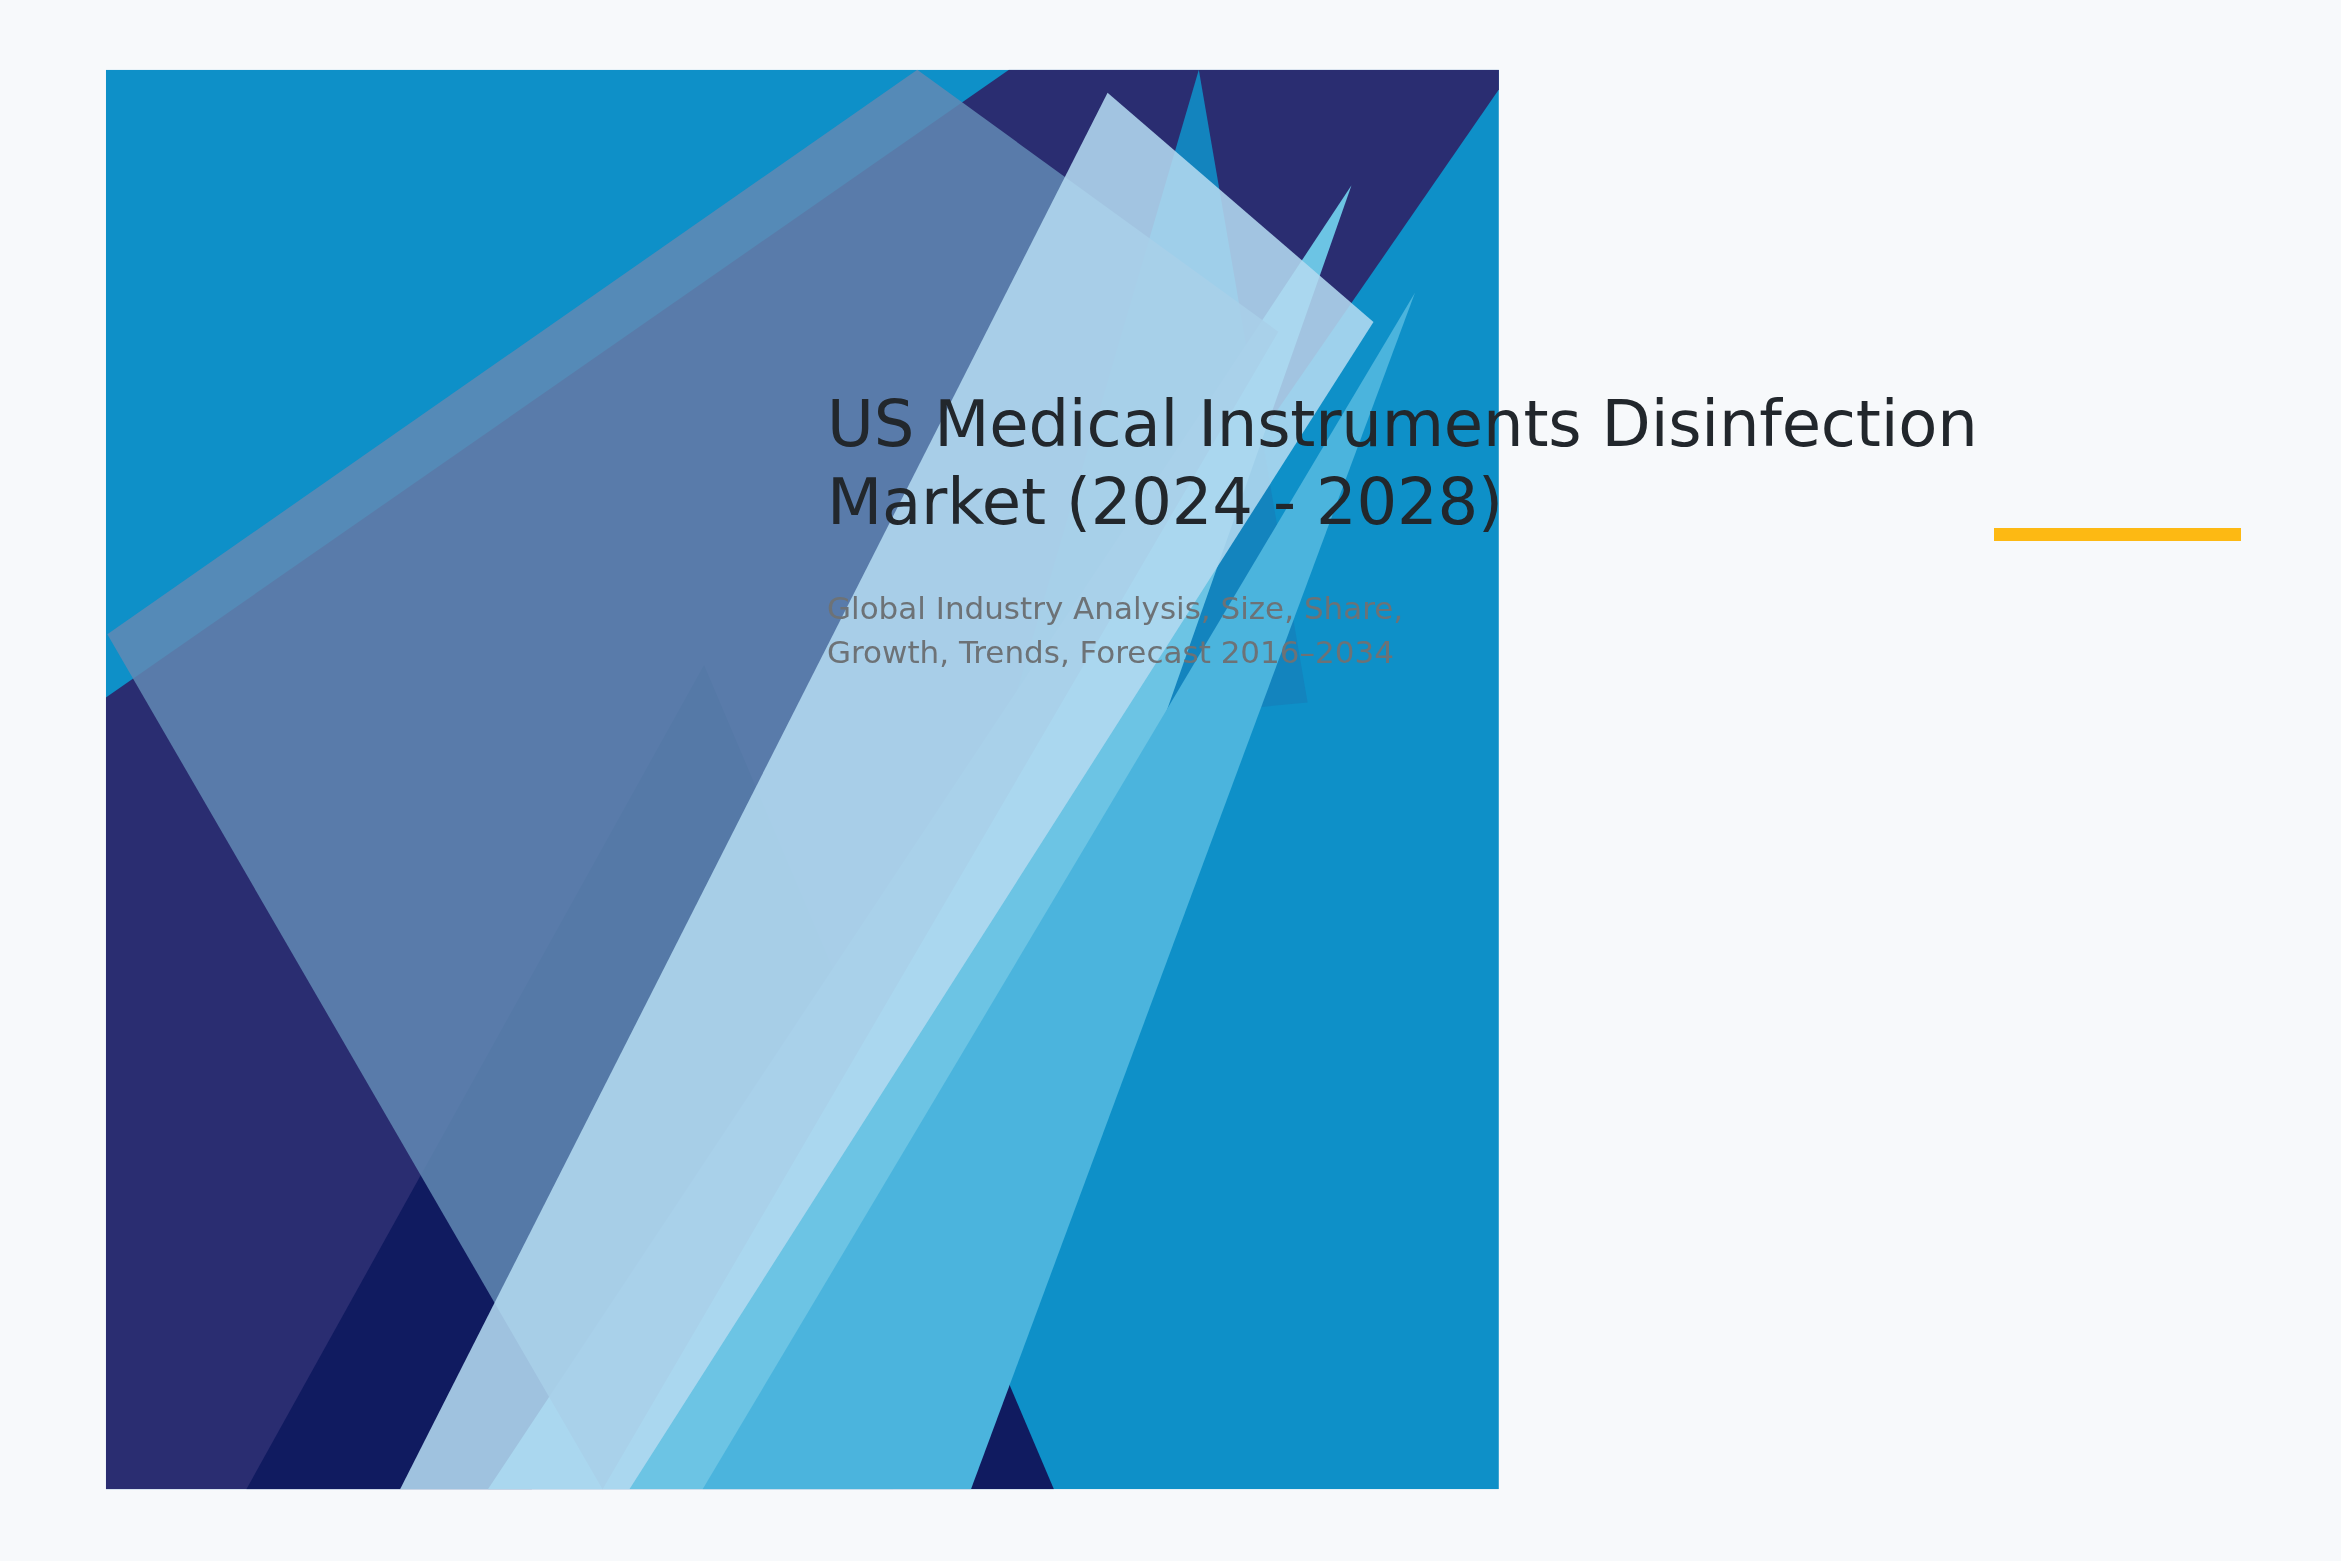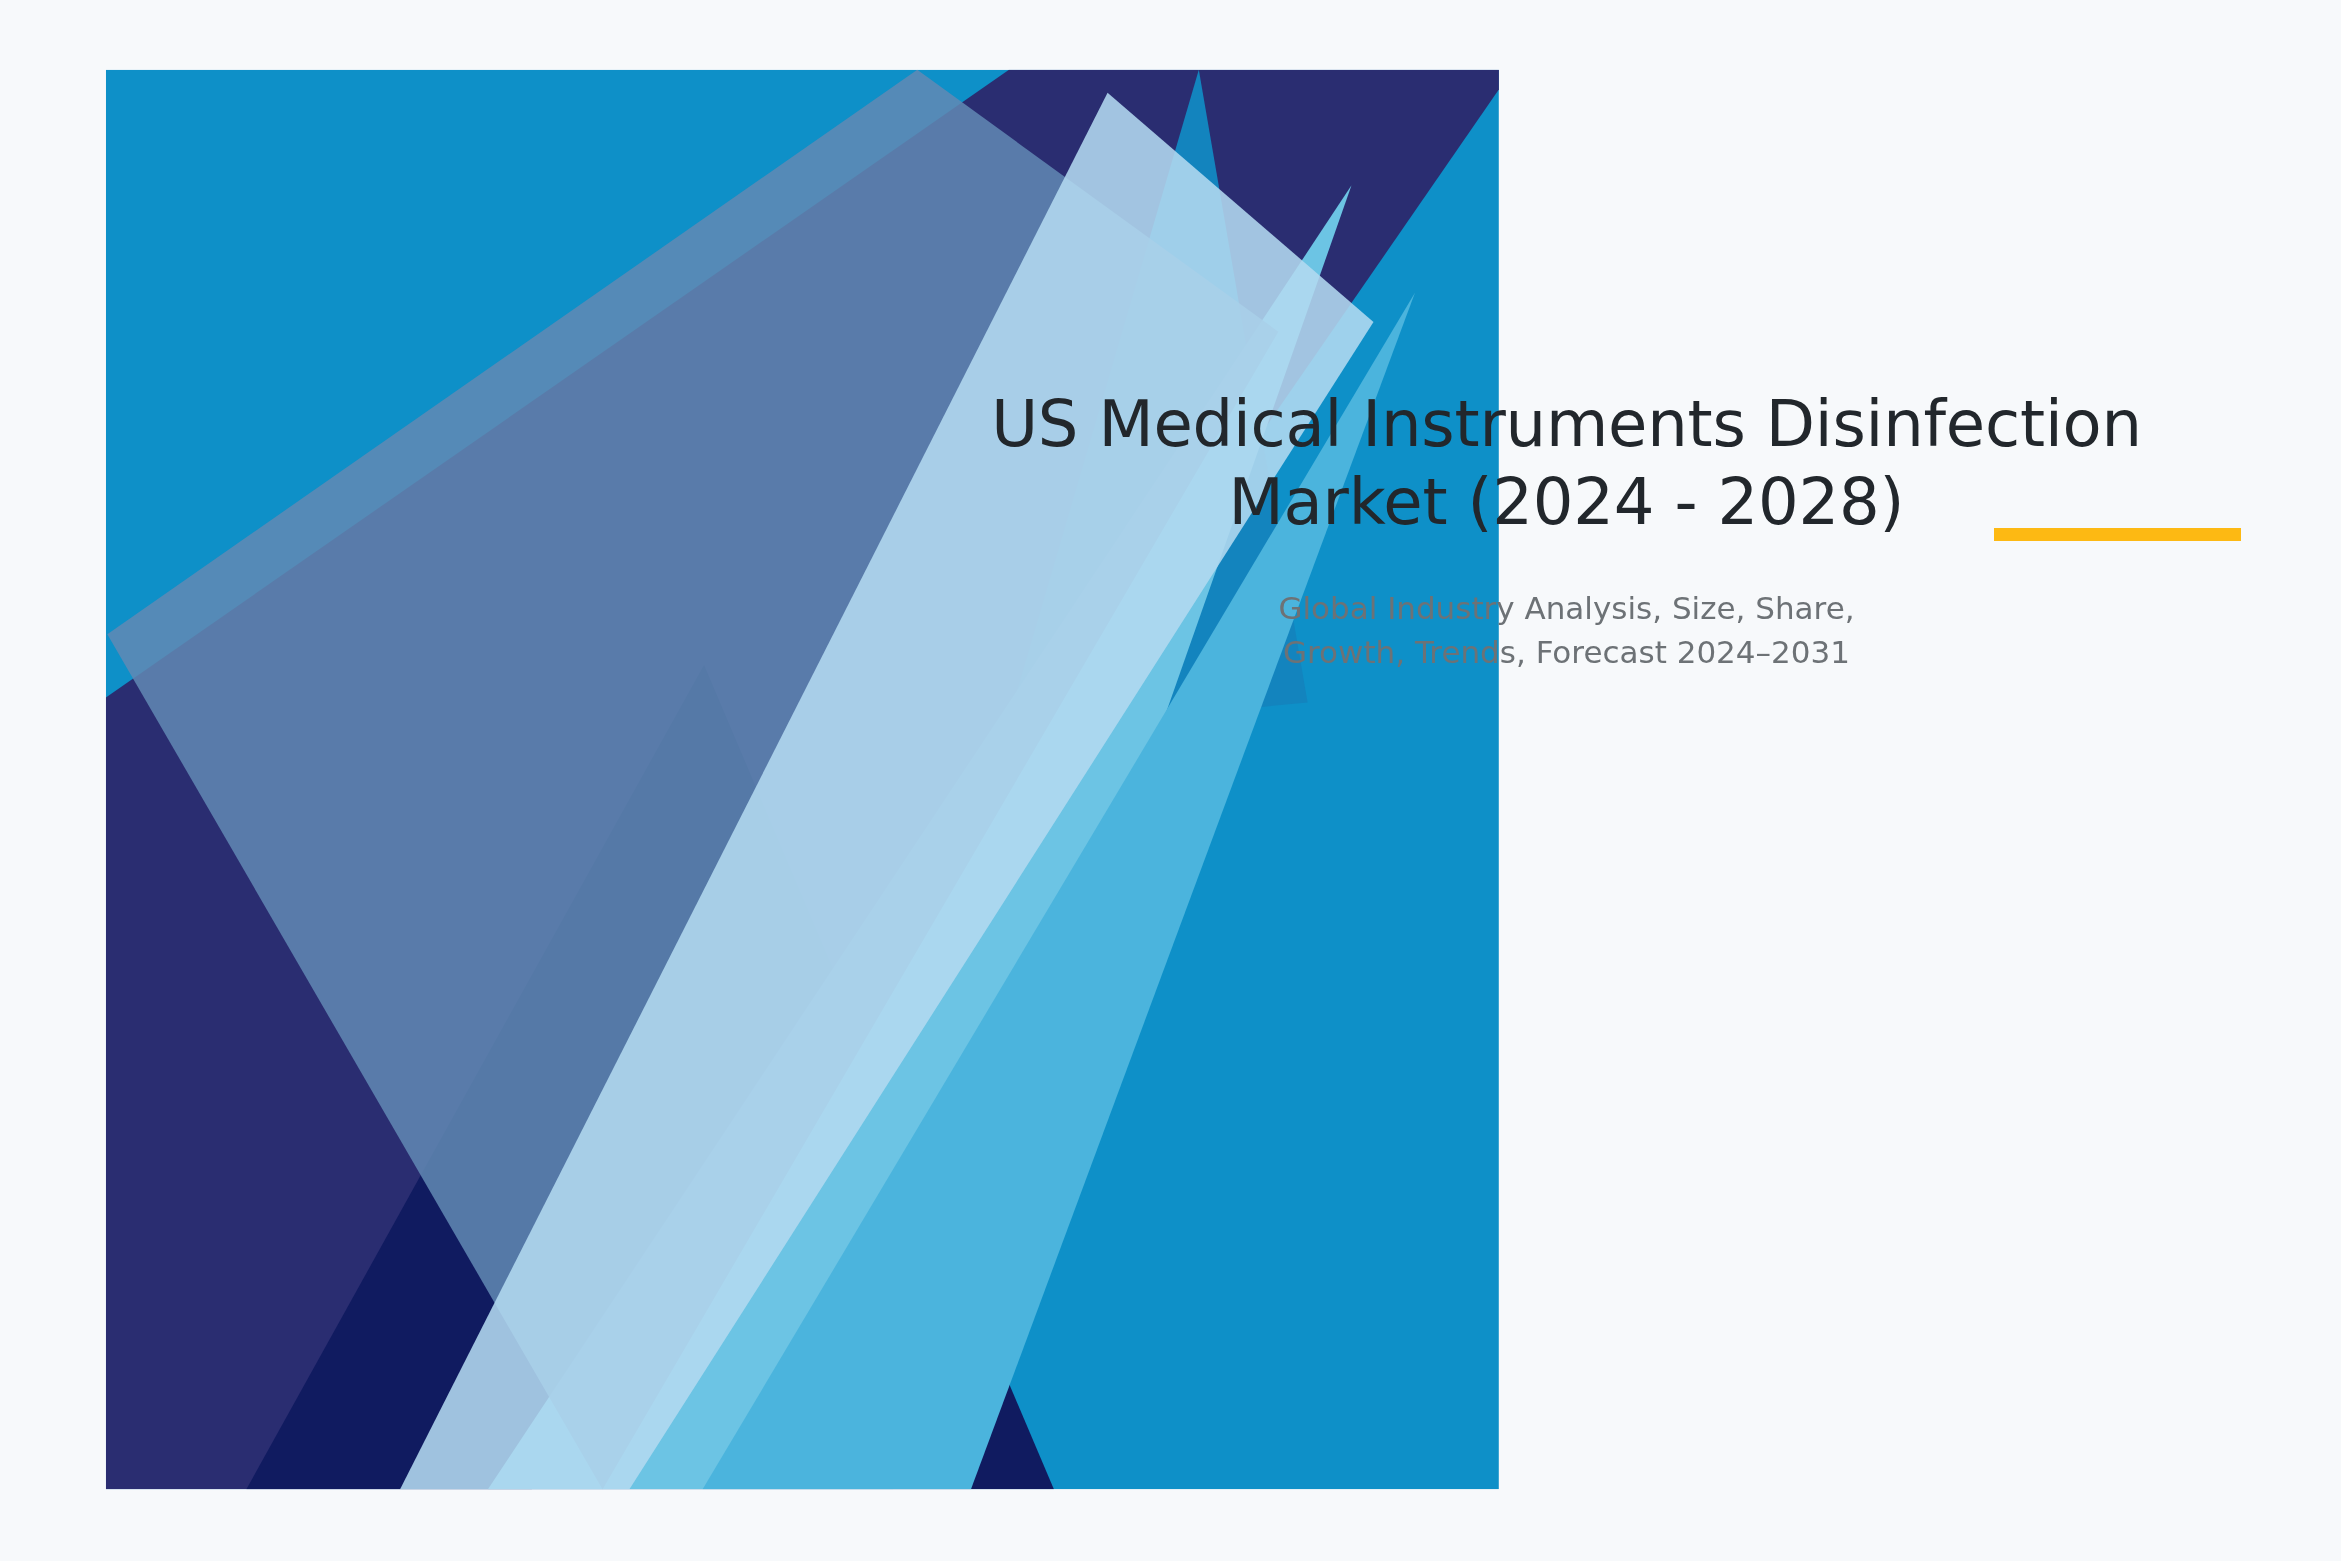--- a/index.html
+++ b/index.html
@@ -21,24 +21,24 @@
   #artwork {
     position: absolute;
     left: 0;
     top: 0;
     width: 2342px;
     height: 1561px;
     display: block;
   }
   #text-block {
     position: absolute;
-    left: 859px;
+    left: 827px;
     top: 385px;
     width: 1415px;
-    text-align: center;
+    text-align: left;
     z-index: 5;
   }
   #title {
     margin: 0;
     font-family: "DejaVu Sans", sans-serif;
     font-weight: 400;
     font-size: 64px;
     line-height: 1.22;
     color: #22272C;
     letter-spacing: -0.2px;
@@ -95,17 +95,17 @@
       <polygon points="220,1300 1880,143 2620,680 1235,3053" fill="#6189B4" opacity="0.85"></polygon>
 
       <polygon points="2270,190 2815,660 1290,3053 820,3053" fill="#B3D9F0" opacity="0.88"></polygon>
     </g>
   </svg>
 
   <div id="accent-underline"></div>
 
   <div id="text-block">
     <h1 id="title"><span>US Medical Instruments Disinfection</span><br><span>Market (2024 - 2028)</span></h1>
-    <p id="subtitle"><span>Global Industry Analysis, Size, Share,</span><br><span>Growth, Trends, Forecast 2024–2031</span></p>
+    <p id="subtitle"><span>Global Industry Analysis, Size, Share,</span><br><span>Growth, Trends, Forecast 2016–2034</span></p>
   </div>
 
 </div>
 
 
 </body></html>

